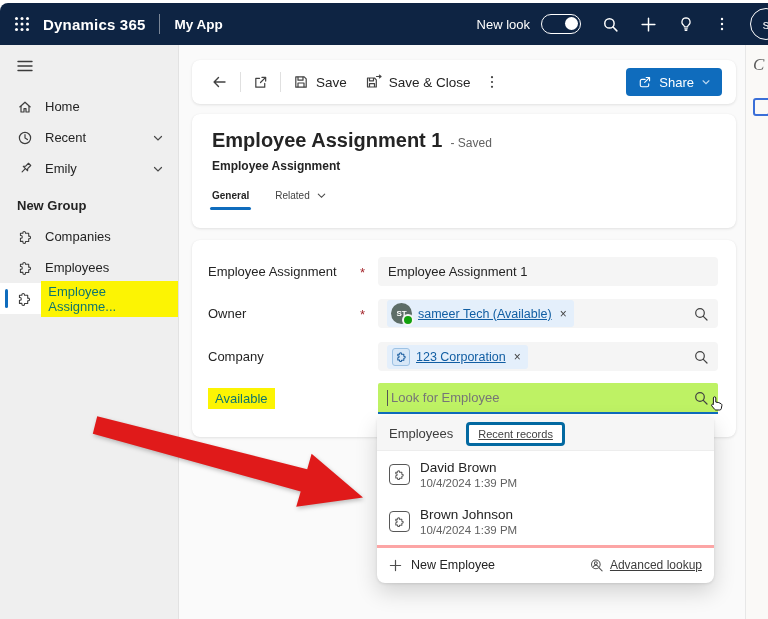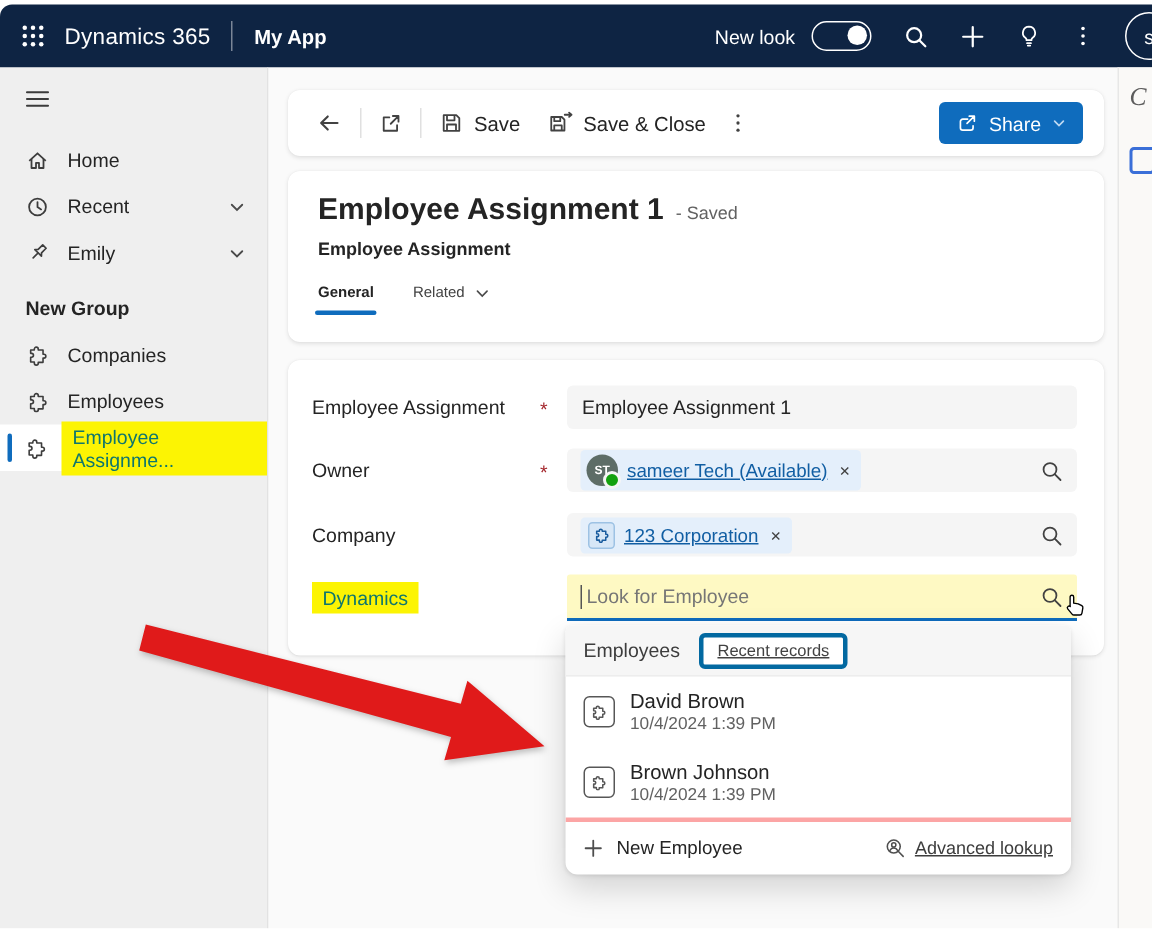--- a/index.html
+++ b/index.html
@@ -4,21 +4,21 @@
 <style>
   html,body{margin:0;padding:0;background:#fff;}
   .stage{position:relative;width:768px;height:619px;overflow:hidden;background:#fff;
          font-family:"Liberation Sans",sans-serif;color:#242424;-webkit-font-smoothing:antialiased;}
   svg{display:block;}
 
   
   .topbar{position:absolute;left:0;top:3px;width:768px;height:42px;background:#0e2443;
           border-radius:8px 0 0 0;display:flex;align-items:center;color:#fff;overflow:hidden;}
   .waffle-btn{background:none;border:none;padding:0;margin:0 0 0 14px;cursor:pointer;display:flex;}
-  .brand{font-size:15px;font-weight:400;letter-spacing:.2px;margin-left:13px;}
+  .brand{font-size:15px;font-weight:700;letter-spacing:.2px;margin-left:13px;}
   .tb-divider{width:1px;height:20px;background:rgba(255,255,255,.45);margin:0 14px;}
   .appname{font-size:13.5px;font-weight:600;}
   .tb-right{margin-left:auto;display:flex;align-items:center;gap:21px;padding-right:0;}
   .newlook-label{font-size:13px;}
   .toggle{width:38px;height:18px;border:1px solid #fff;border-radius:10px;position:relative;cursor:pointer;margin-left:-10px;}
   .toggle .knob{position:absolute;right:2px;top:1.5px;width:13px;height:13px;border-radius:50%;background:#fff;}
   .tb-icon{background:none;border:none;padding:0;cursor:pointer;display:flex;color:#fff;}
   .tb-avatar{width:30px;height:30px;border:1.5px solid #fff;border-radius:50%;flex:0 0 auto;
              display:flex;align-items:center;justify-content:center;font-size:13px;color:#fff;
              margin-right:-14px;background:#0e2443;cursor:pointer;}
@@ -80,21 +80,21 @@
   .chip{display:flex;align-items:center;gap:6px;background:#e4effb;border-radius:3px;padding:3px 7px 3px 4px;}
   .chip a{font-size:12.5px;color:#115ea3;text-decoration:underline;cursor:pointer;}
   .chip .dismiss{color:#424242;font-size:12px;cursor:pointer;line-height:1;margin-left:2px;}
   .avatar-sm{position:relative;width:21px;height:21px;border-radius:50%;background:#5d6d67;color:#fff;
              font-size:8px;font-weight:700;display:flex;align-items:center;justify-content:center;flex:0 0 auto;}
   .presence{position:absolute;right:-2px;bottom:-2px;width:8px;height:8px;border-radius:50%;
             background:#13a10e;border:2px solid #f5f5f5;}
   .ent-chip-ico{width:16px;height:16px;background:#d7e7f7;border:1px solid #9dc2e4;border-radius:3px;
                 display:flex;align-items:center;justify-content:center;color:#1a5c9e;flex:0 0 auto;}
   .mag{margin-left:auto;display:flex;color:#424242;cursor:pointer;}
-  .inputbox{flex:1;height:29px;background:#fef9c3;border-bottom:2px solid #0f6cbd;border-radius:2px 2px 0 0;
+  .inputbox{flex:1;height:29px;background:#bef264;border-bottom:2px solid #0f6cbd;border-radius:2px 2px 0 0;
             display:flex;align-items:center;padding:0 9px;text-align:right;}
   .caret{width:1px;height:16px;background:#555;margin-right:3px;}
   .placeholder{font-size:13px;color:#767676;}
   .hand-cursor{position:absolute;right:-6px;top:12px;pointer-events:none;}
 
   
   .flyout{position:absolute;left:377px;top:417px;width:337px;height:166px;background:#fff;border-radius:4px 4px 8px 8px;
           box-shadow:0 9px 22px rgba(0,0,0,.16),0 1px 3px rgba(0,0,0,.10);overflow:hidden;}
   .fly-head{height:34px;background:#f6f6f6;display:flex;align-items:center;padding:0 12px;gap:13px;border-bottom:1px solid #ededed;box-sizing:border-box;}
   .fly-title{font-size:13px;color:#3d3d3d;}
@@ -404,21 +404,21 @@
               <circle cx="7" cy="7" r="4.3"></circle>
                 <path d="M10.3 10.3 14 14"></path>
             </svg>
           </span>
         </div>
       </div>
     </div>
 
     <div class="field-row" style="top:144px;">
       <span class="flabel" style="width:152px;">
-        <span class="hl">Dynamics</span>
+        <span class="hl">Available</span>
       </span>
       <span class="req"></span>
       <div class="fcontrol">
         <div class="inputbox">
           <span class="caret"></span>
           <span class="placeholder">Look for Employee</span>
           <span class="mag">
             <svg width="16" height="16" viewBox="0 0 16 16" fill="none" stroke="#424242" stroke-width="1.2" stroke-linecap="round">
               <circle cx="7" cy="7" r="4.3"></circle>
                 <path d="M10.3 10.3 14 14"></path>

